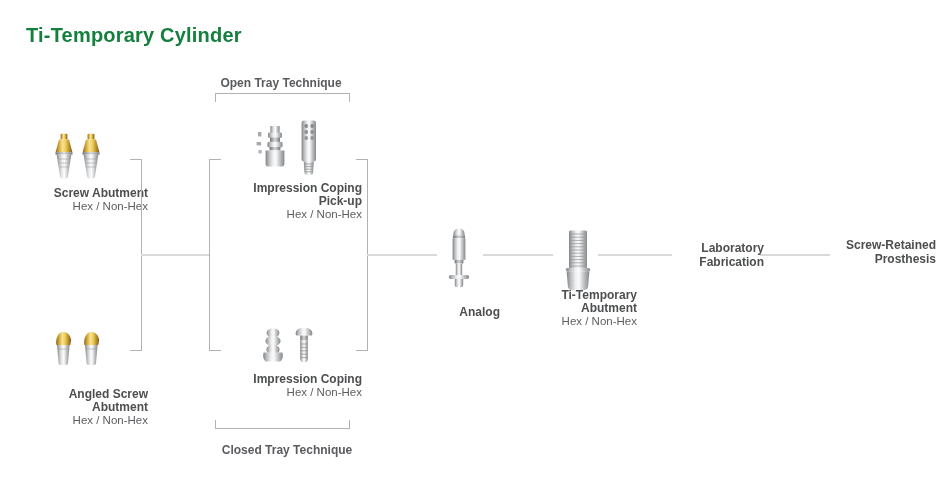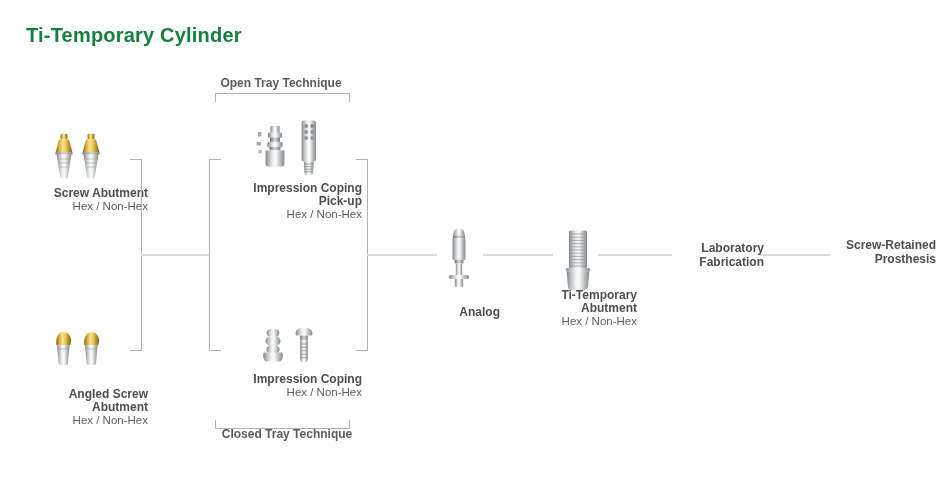--- a/index.html
+++ b/index.html
@@ -112,21 +112,21 @@
   </div>
 
   <div class="bracket bracket-right" style="left:130px;top:159px;width:11px;height:190px;"></div>
   <div class="bracket bracket-left" style="left:209px;top:159px;width:11px;height:190px;"></div>
   <div class="bracket bracket-right" style="left:356px;top:159px;width:11px;height:190px;"></div>
 
   <div class="technique-label" style="left:201px;top:77px;width:160px;">Open Tray Technique</div>
   <div class="bracket bracket-down" style="left:215px;top:93px;width:133px;height:8px;"></div>
 
   <div class="bracket bracket-up" style="left:215px;top:420px;width:133px;height:8px;"></div>
-  <div class="technique-label" style="left:207px;top:428px;width:160px;">Closed Tray Technique</div>
+  <div class="technique-label" style="left:207px;top:444px;width:160px;">Closed Tray Technique</div>
 
   <div class="figure" style="left:253px;top:119px;">
     <svg width="72" height="62" viewBox="0 0 72 62">
       <rect x="5" y="13" width="3.4" height="4.4" fill="#a7a9ac"></rect>
       <rect x="3.6" y="23" width="4.4" height="3.4" fill="#a7a9ac"></rect>
       <rect x="5.4" y="31" width="3.4" height="3.4" fill="#b3b5b7"></rect>
       <rect x="17.4" y="7" width="9.2" height="7" fill="url(#silver)"></rect>
       <rect x="15" y="13.6" width="14" height="5.4" rx="1.4" fill="url(#silver)"></rect>
       <rect x="17" y="18.6" width="10" height="4.6" fill="url(#silverDark)"></rect>
       <rect x="14.4" y="22.8" width="15.2" height="5.6" rx="1.6" fill="url(#silver)"></rect>

